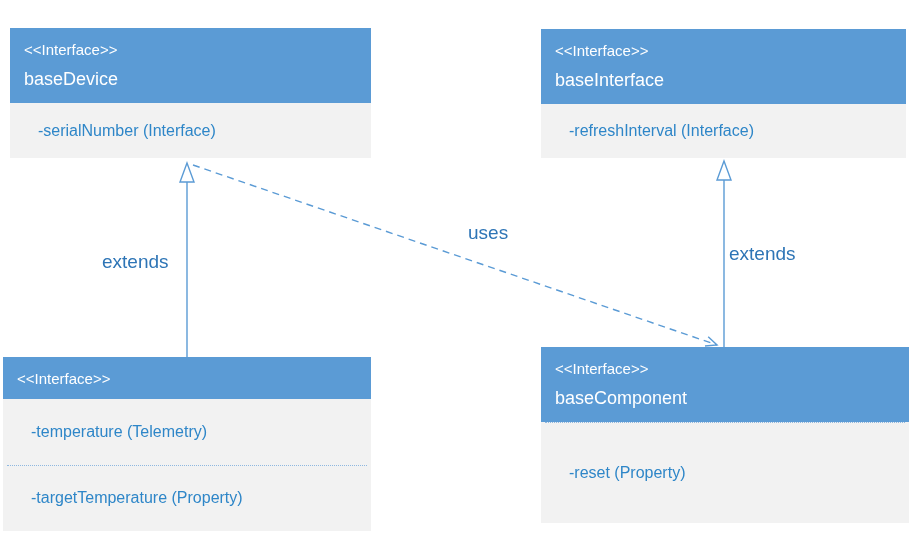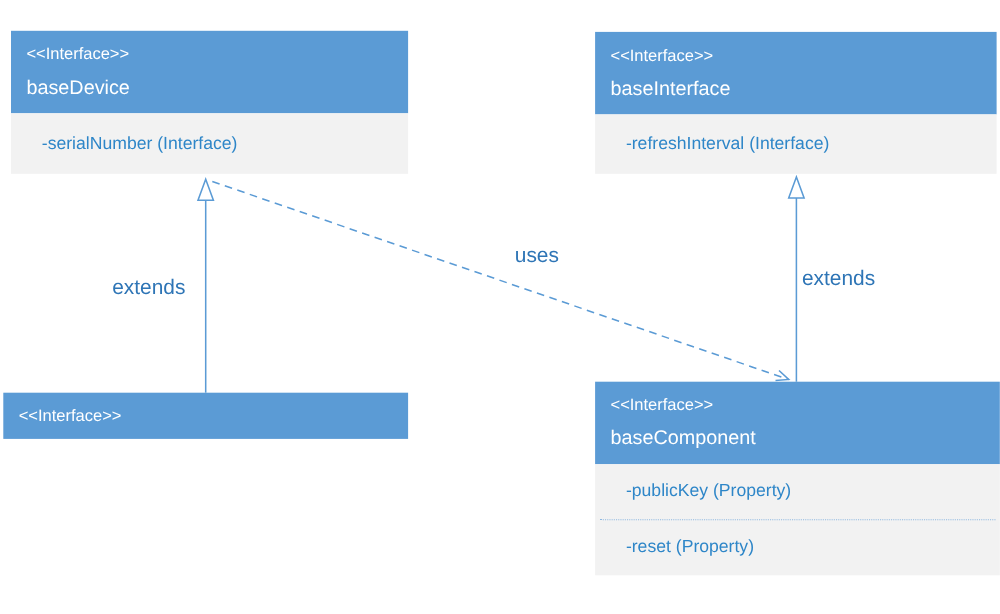--- a/index.html
+++ b/index.html
@@ -65,29 +65,33 @@
     </div>
     <div class="node-body">
       <div class="member-row">-refreshInterval (Interface)</div>
     </div>
   </div>
 
   <div class="node" style="left:3px;top:357px;width:368px;height:174px;">
     <div class="node-header">
       <div class="stereotype">&lt;&lt;Interface&gt;&gt;</div>
     </div>
+    <div class="node-body">
+      <div class="member-row">-temperature (Telemetry)</div>
+      <div class="member-divider"></div>
+      <div class="member-row">-targetTemperature (Property)</div>
+    </div>
   </div>
 
   <div class="node" style="left:541px;top:347px;width:368px;height:176px;">
     <div class="node-header">
       <div class="stereotype">&lt;&lt;Interface&gt;&gt;</div>
       <div class="title">baseComponent</div>
     </div>
     <div class="node-body">
-      <div class="member-row">-publicKey (Property)</div>
       <div class="member-divider"></div>
       <div class="member-row">-reset (Property)</div>
     </div>
   </div>
 
   <div class="edge-label" style="left:102px;top:251px;">extends</div>
   <div class="edge-label" style="left:729px;top:243px;">extends</div>
   <div class="edge-label" style="left:468px;top:222px;">uses</div>
 
 </div>

